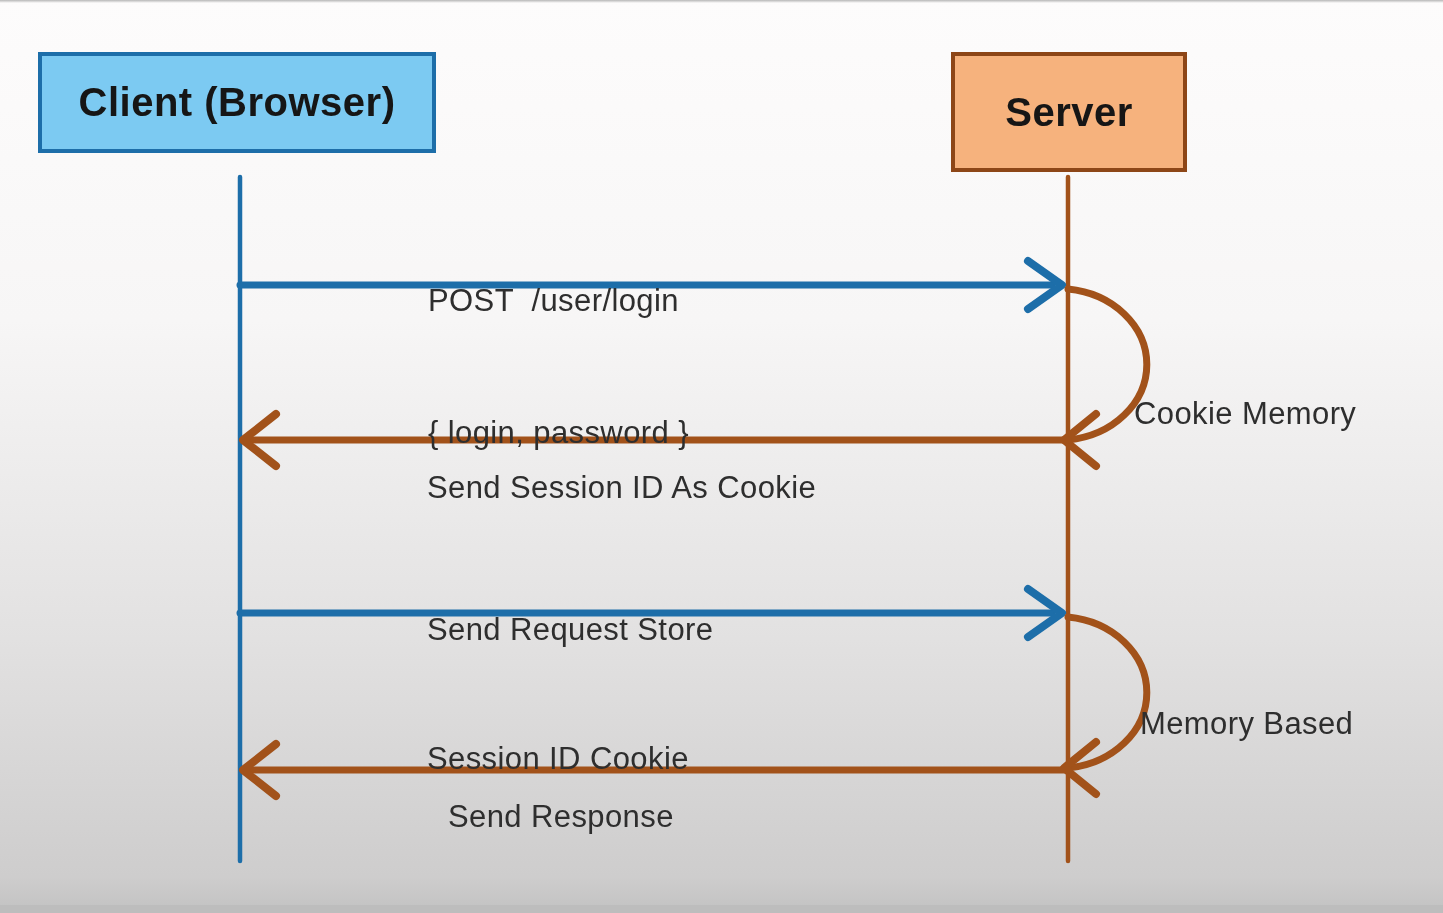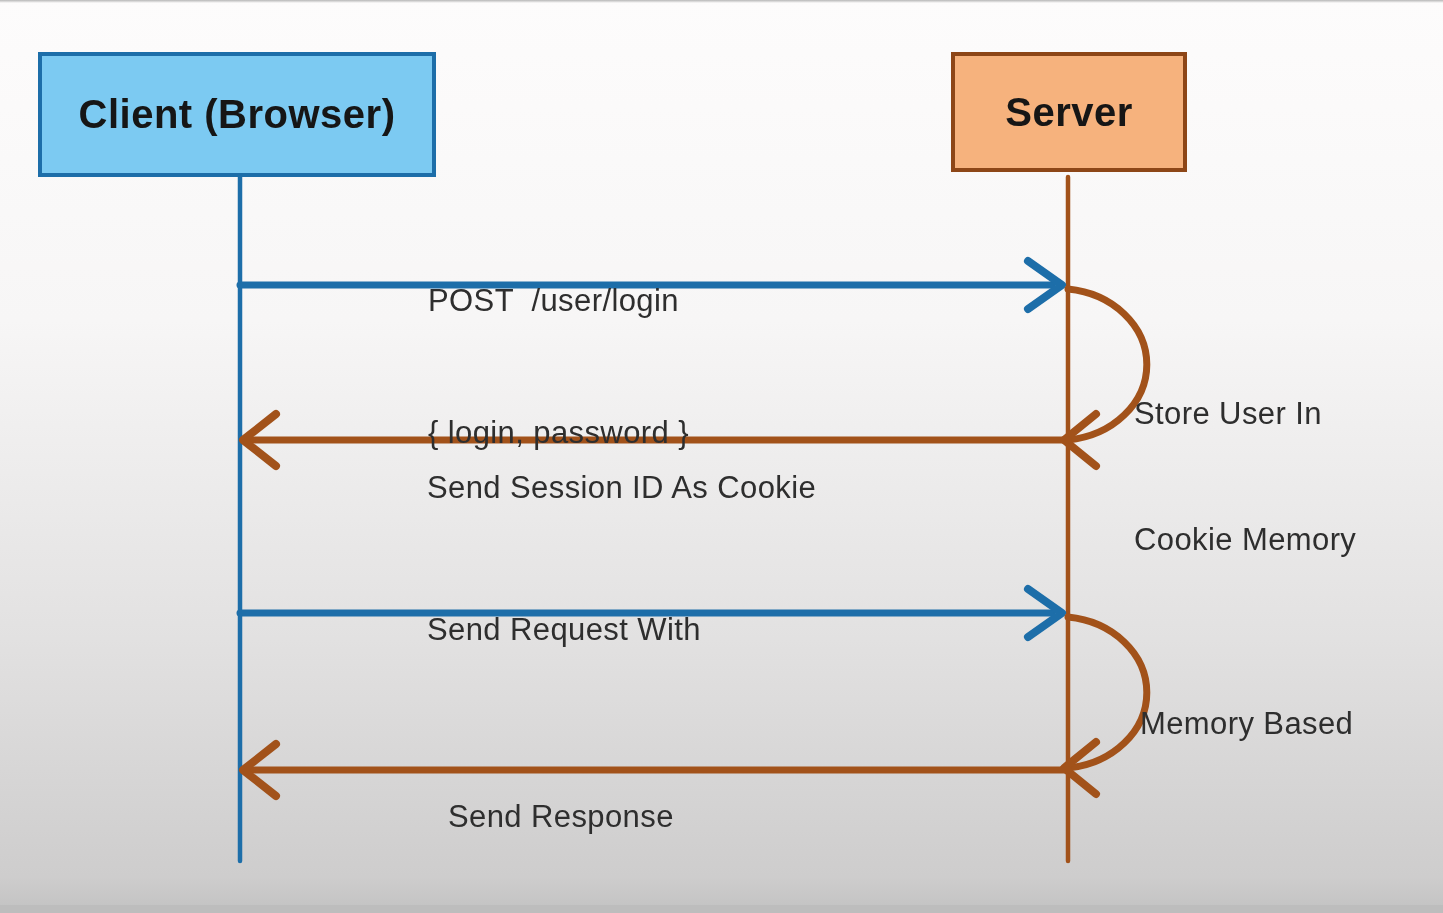--- a/index.html
+++ b/index.html
@@ -30,21 +30,21 @@
   .actor-box {
     position: absolute;
     display: flex; align-items: center; justify-content: center;
     box-sizing: border-box;
     font-weight: 700;
     font-size: 40px;
     letter-spacing: 0.5px;
     color: #161616;
   }
   .actor-client {
-    left: 38px; top: 52px; width: 398px; height: 125px;
+    left: 38px; top: 52px; width: 398px; height: 101px;
     background: var(--client_fill);
     border: 4px solid var(--client_border);
   }
   .actor-server {
     left: 951px; top: 52px; width: 236px; height: 120px;
     background: var(--server_fill);
     border: 4px solid var(--server_border);
   }
 
   .msg-label {
@@ -98,30 +98,30 @@
   <div class="actor-box actor-server">
     <span>Server</span>
   </div>
 
   <div class="msg-label lbl-post">
     <div>POST  /user/login</div>
     <div>{ login, password }</div>
   </div>
 
   <div class="msg-label lbl-store">
-    <div>Store User In</div>
     <div>Cookie Memory</div>
   </div>
 
   <div class="msg-label lbl-cookie">
     <div>Send Session ID As Cookie</div>
   </div>
 
   <div class="msg-label lbl-request">
-    <div>Send Request With</div>
+    <div>Send Request Store</div>
+    <div>Session ID Cookie</div>
   </div>
 
   <div class="msg-label lbl-getuser">
     <div>Memory Based</div>
     
     
   </div>
 
   <div class="msg-label lbl-response">
     <div>Send Response</div>

